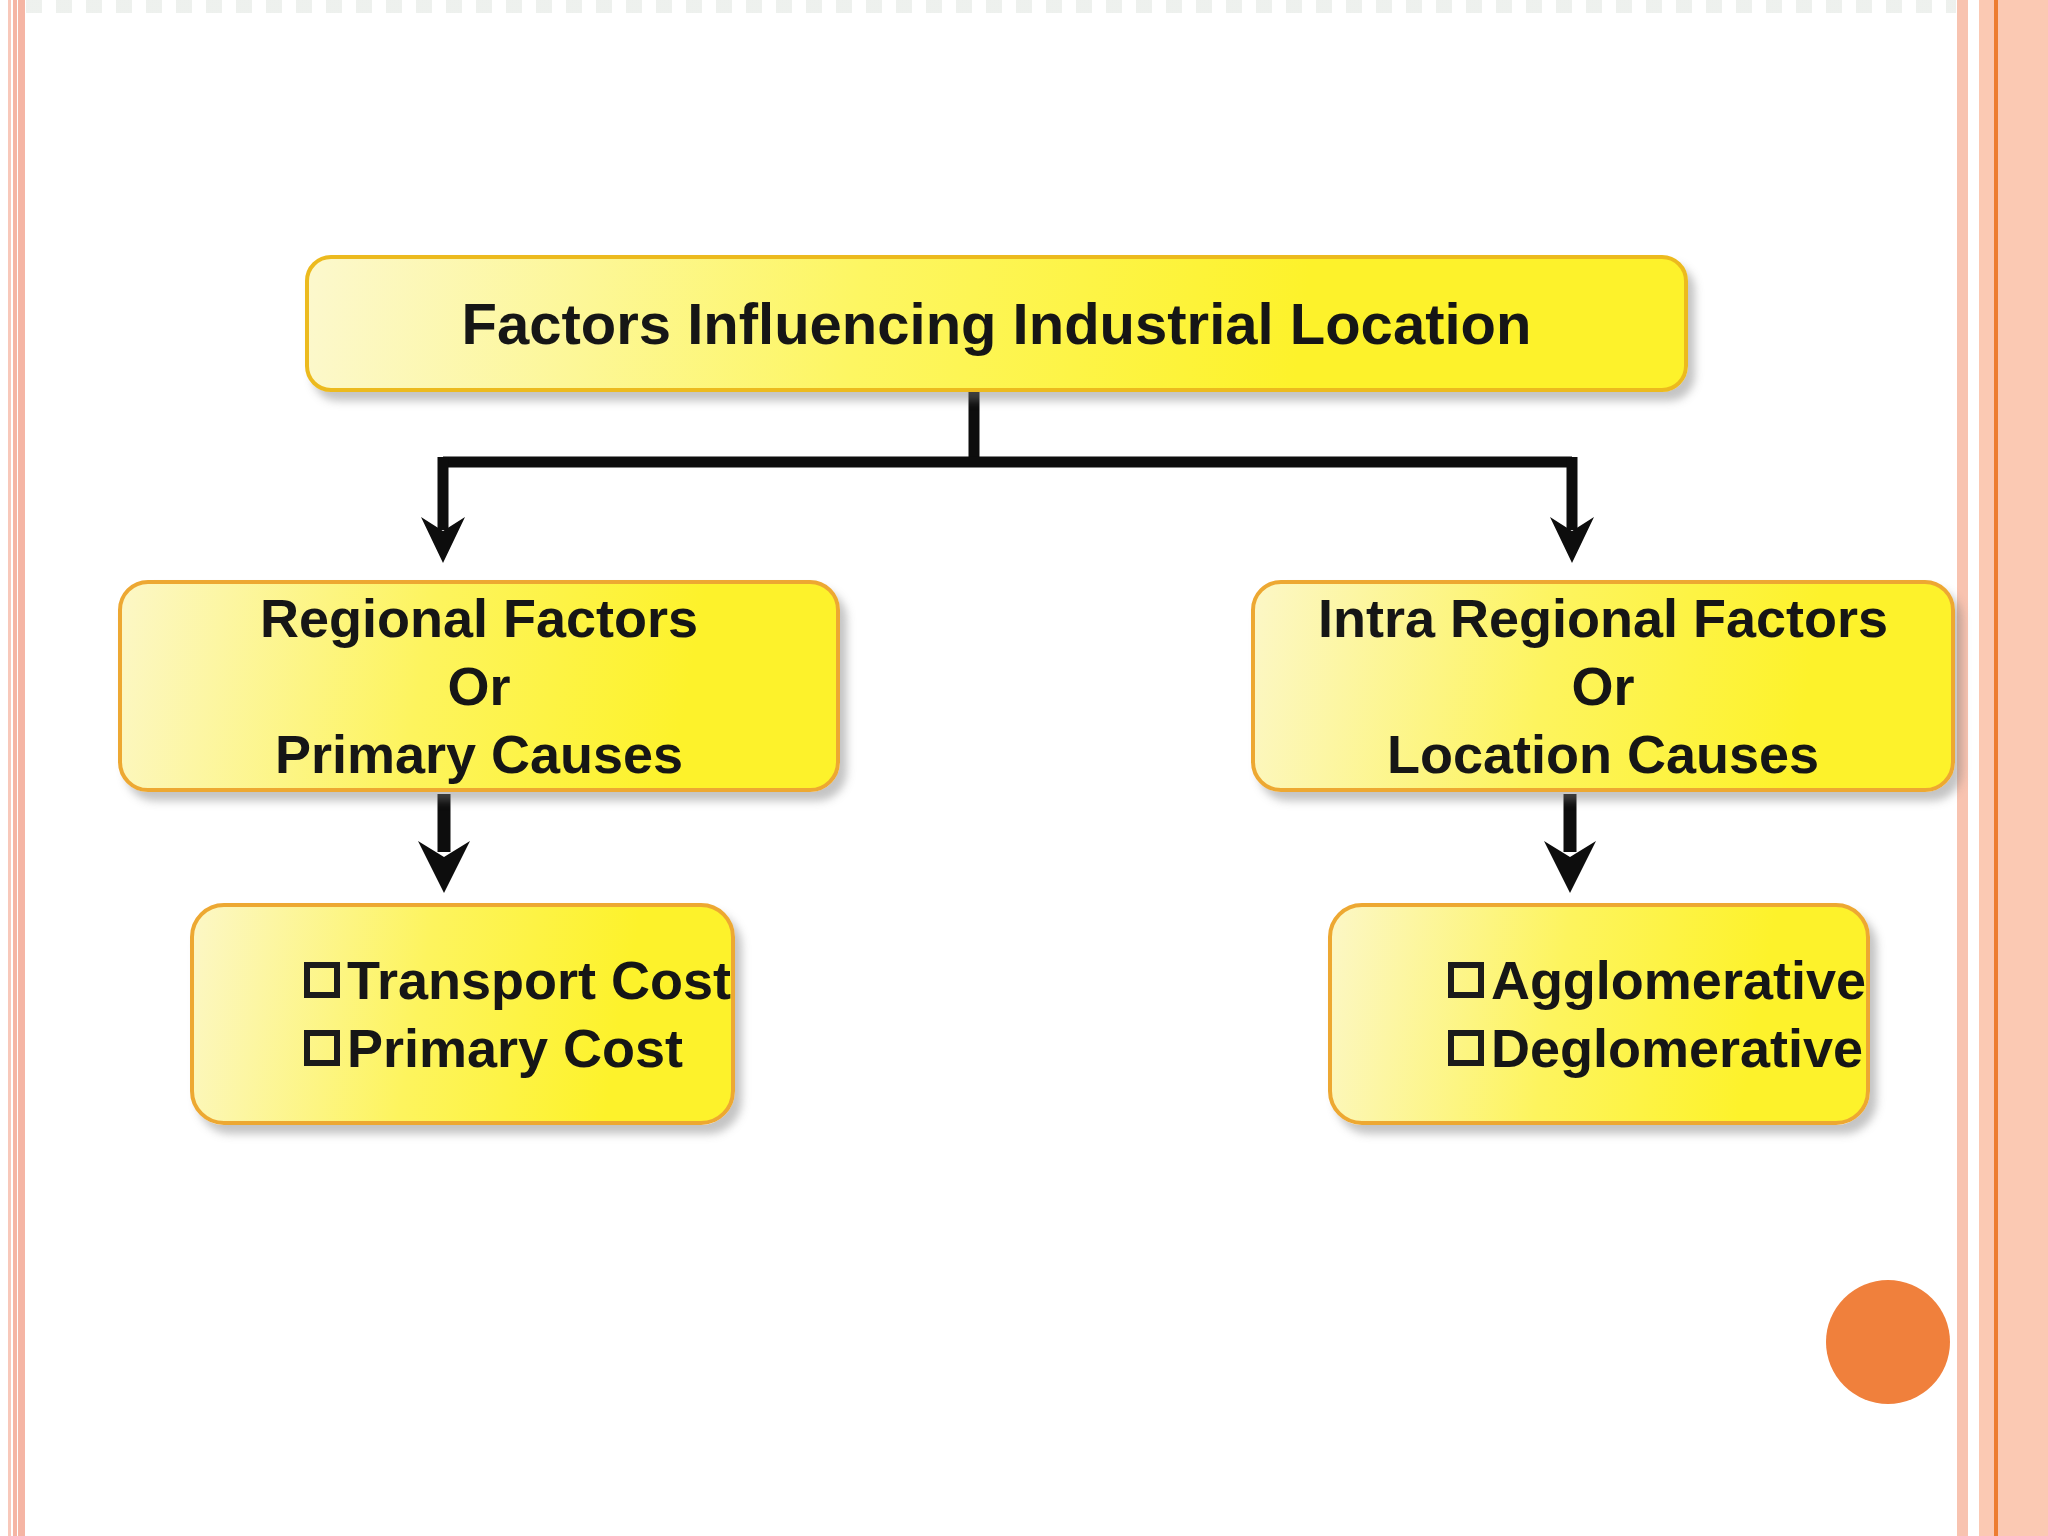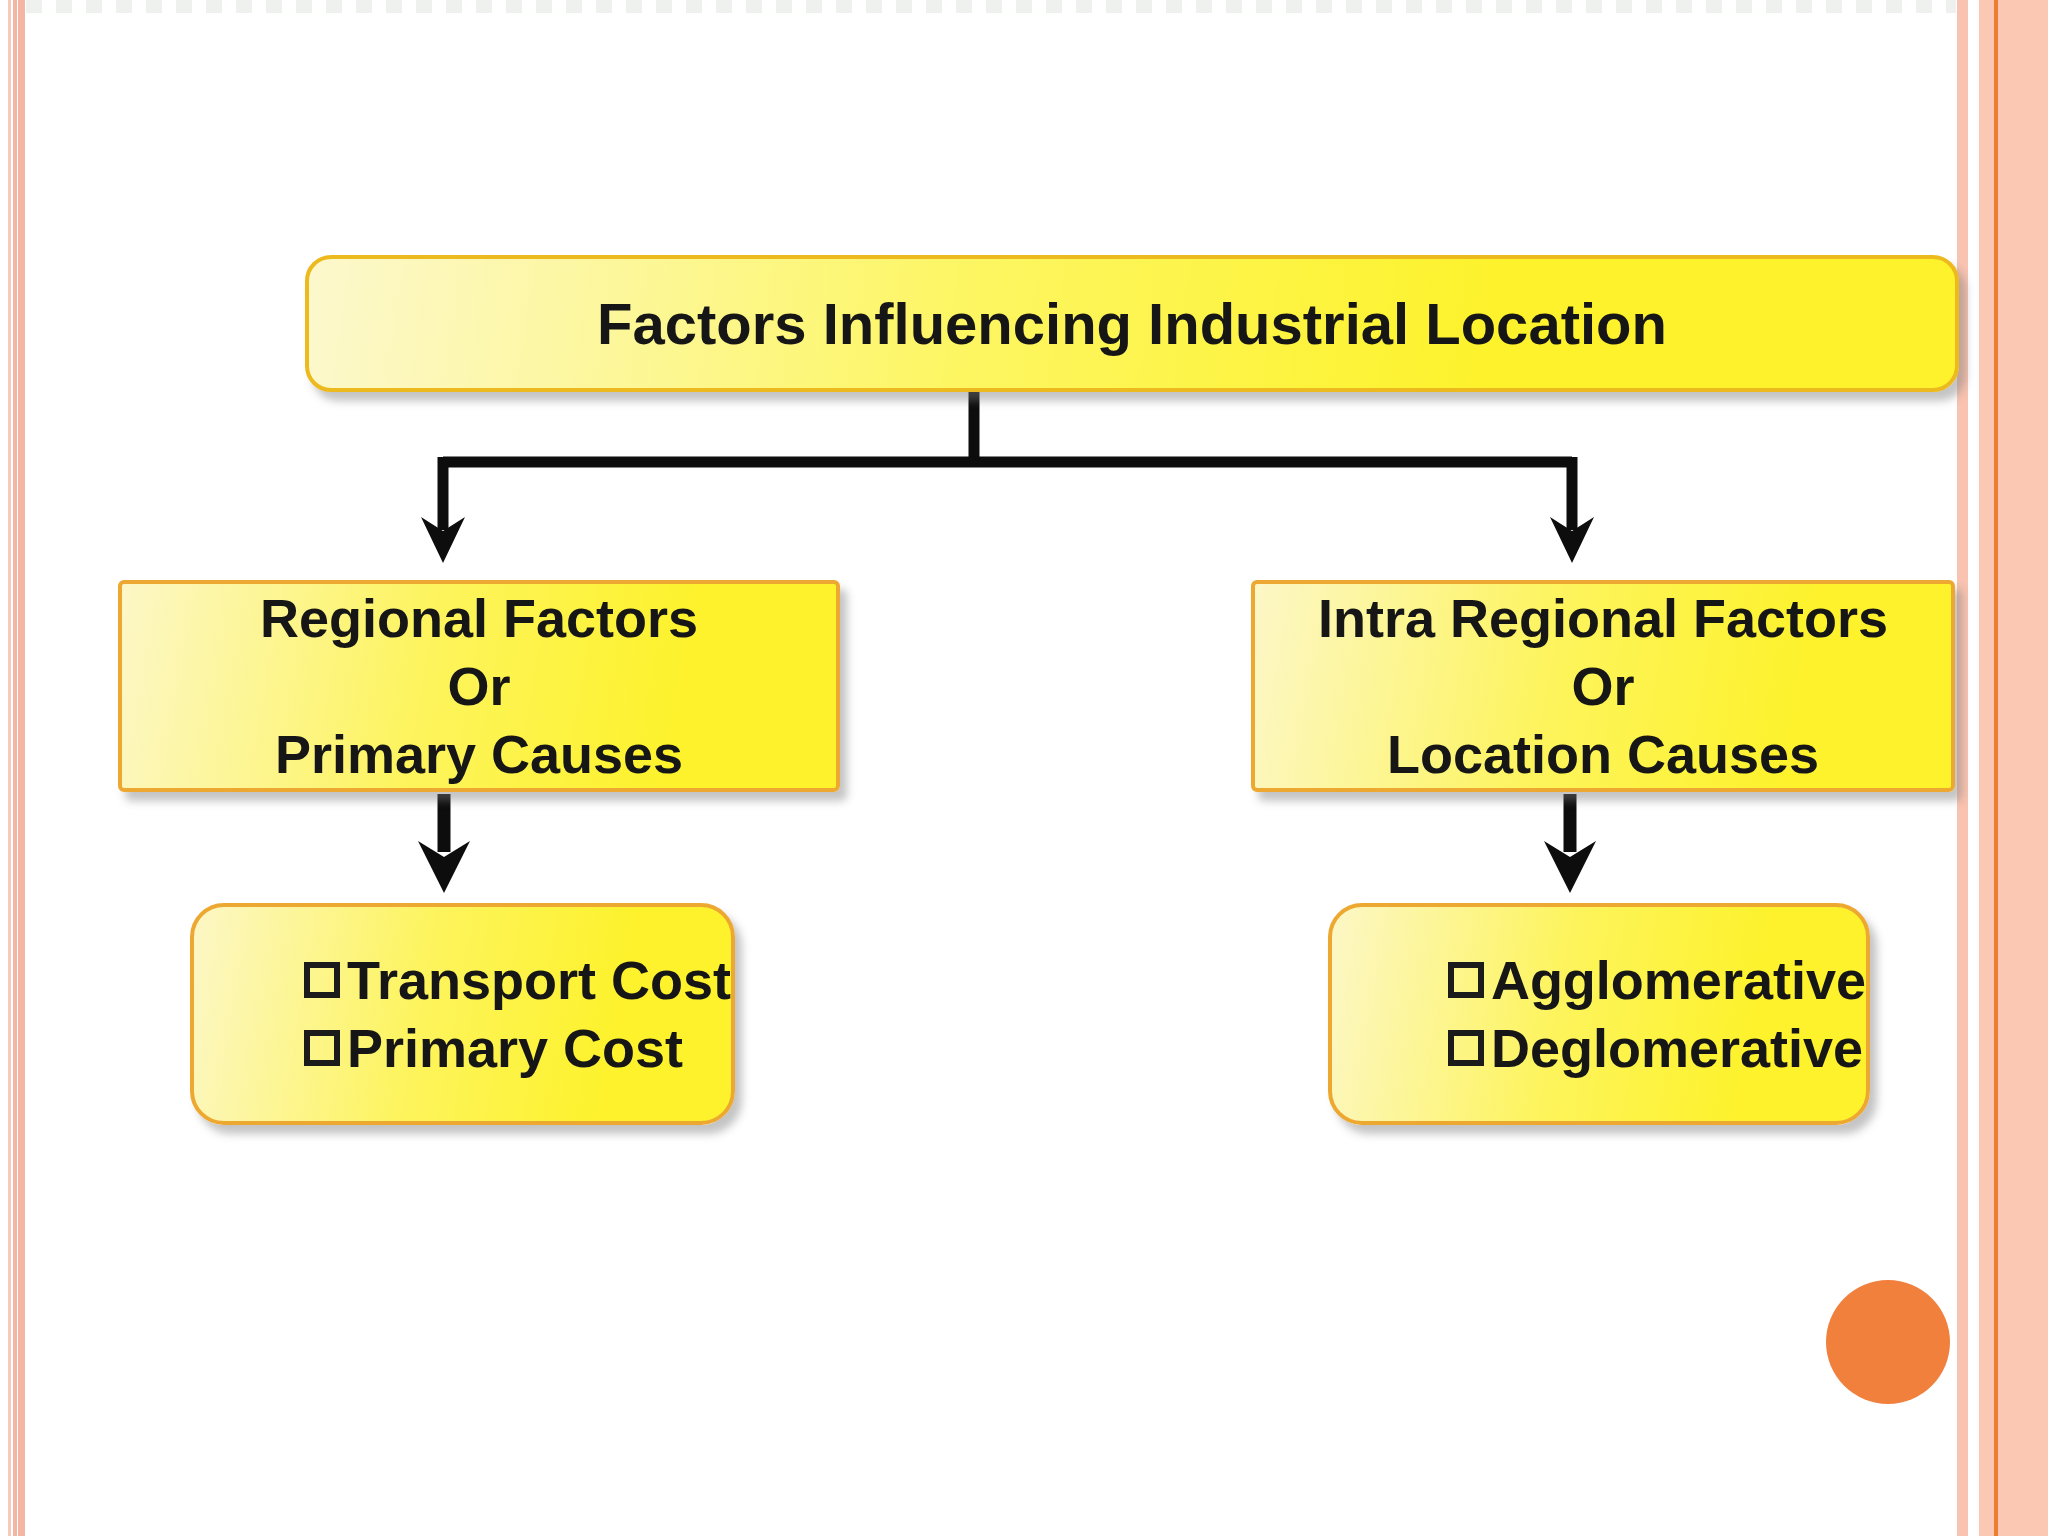--- a/index.html
+++ b/index.html
@@ -27,29 +27,29 @@
     background: repeating-linear-gradient(90deg,
       rgba(198,208,198,0.30) 0 16px, rgba(255,255,255,0) 16px 30px);
   }
 
   
   .node {
     position: absolute;
     box-sizing: border-box;
     background: linear-gradient(100deg, #fcf7c6 0%, #fdf45e 42%, #fdf22b 78%);
     border: 4px solid #eda832;
-    border-radius: 6px;
+    border-radius: 30px;
     box-shadow: 7px 9px 9px rgba(125,125,125,0.45);
     display: flex;
     align-items: center;
     justify-content: center;
     font-weight: bold;
   }
   .node.root {
-    left: 305px; top: 255px; width: 1654px; height: 137px;
+    left: 305px; top: 255px; width: 1383px; height: 137px;
     border-radius: 26px;
     border-color: #ecba1e;
     font-size: 58px;
     background: linear-gradient(98deg, #fcf8cd 0%, #fdf662 40%, #fdf22b 72%);
     justify-content: center;
   }
   .node.mid {
     top: 580px; height: 212px;
     font-size: 54px; line-height: 68px; text-align: center;
   }

